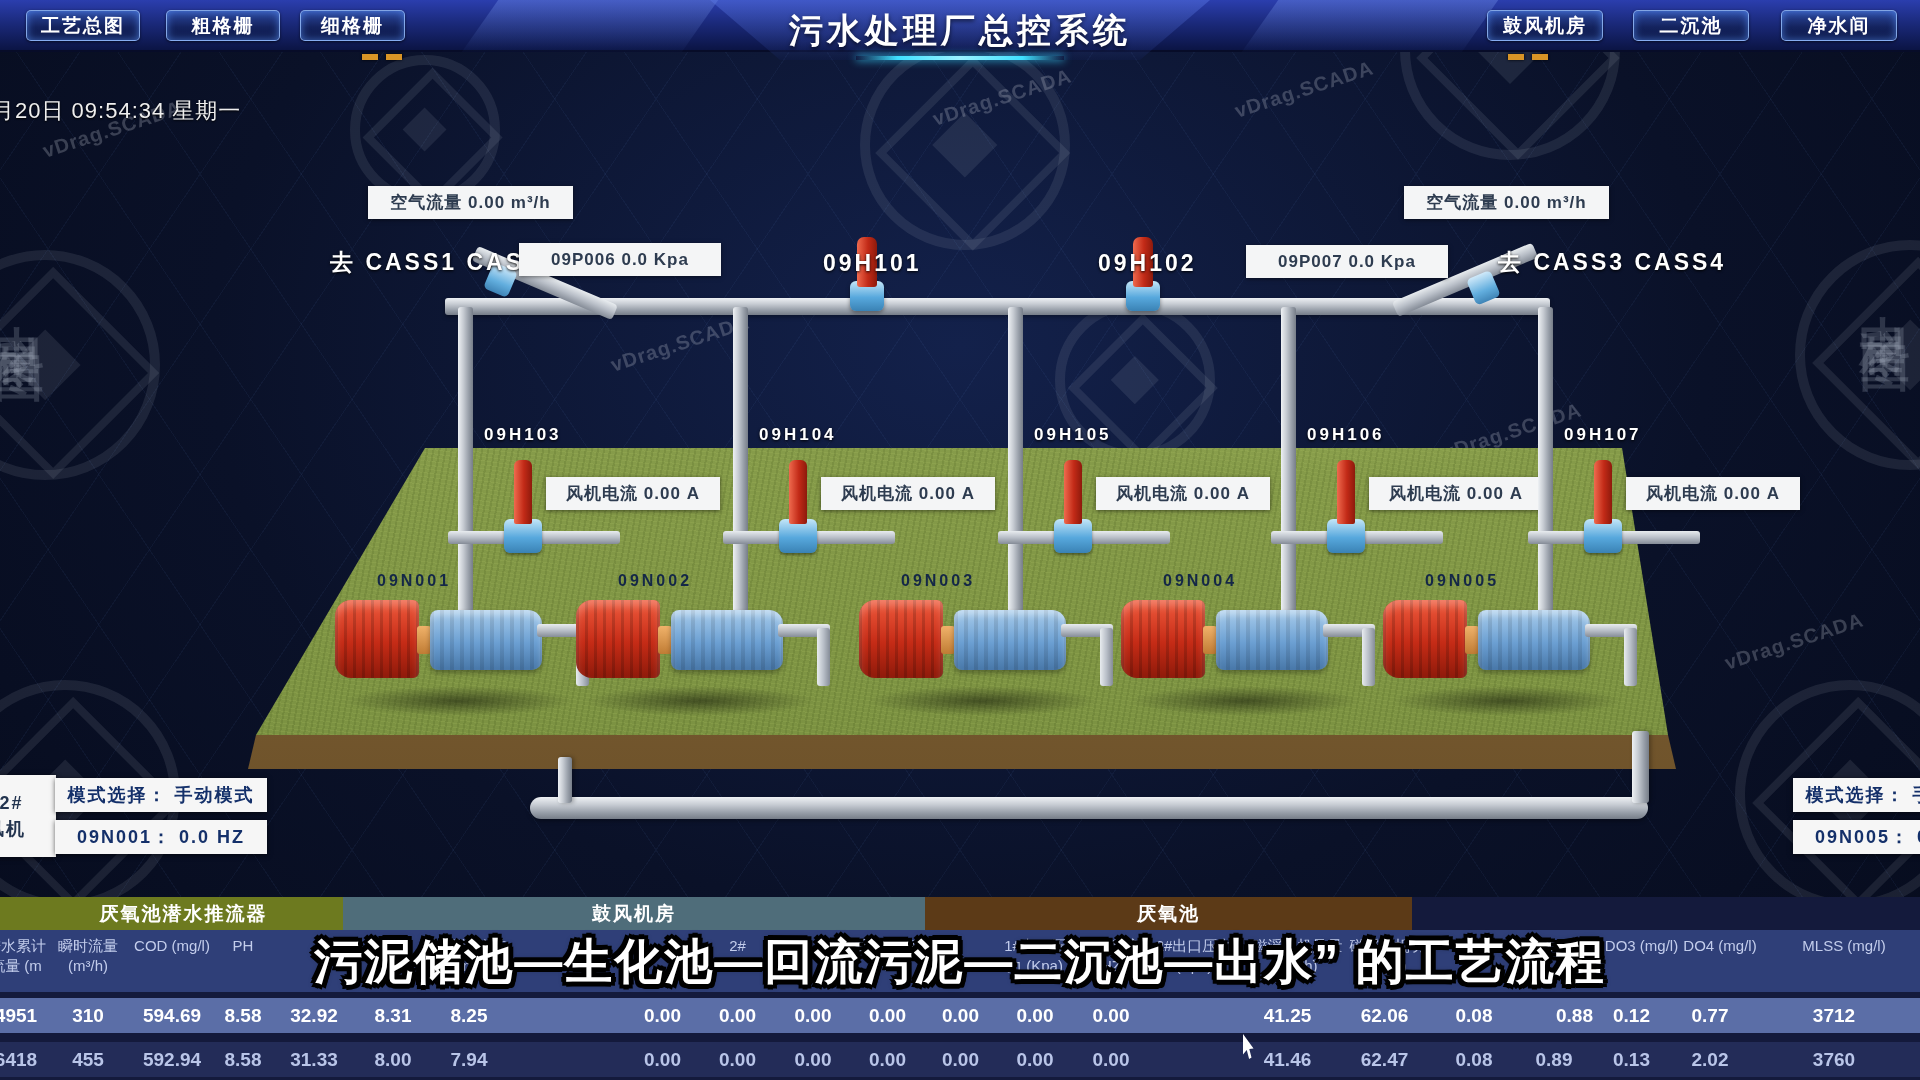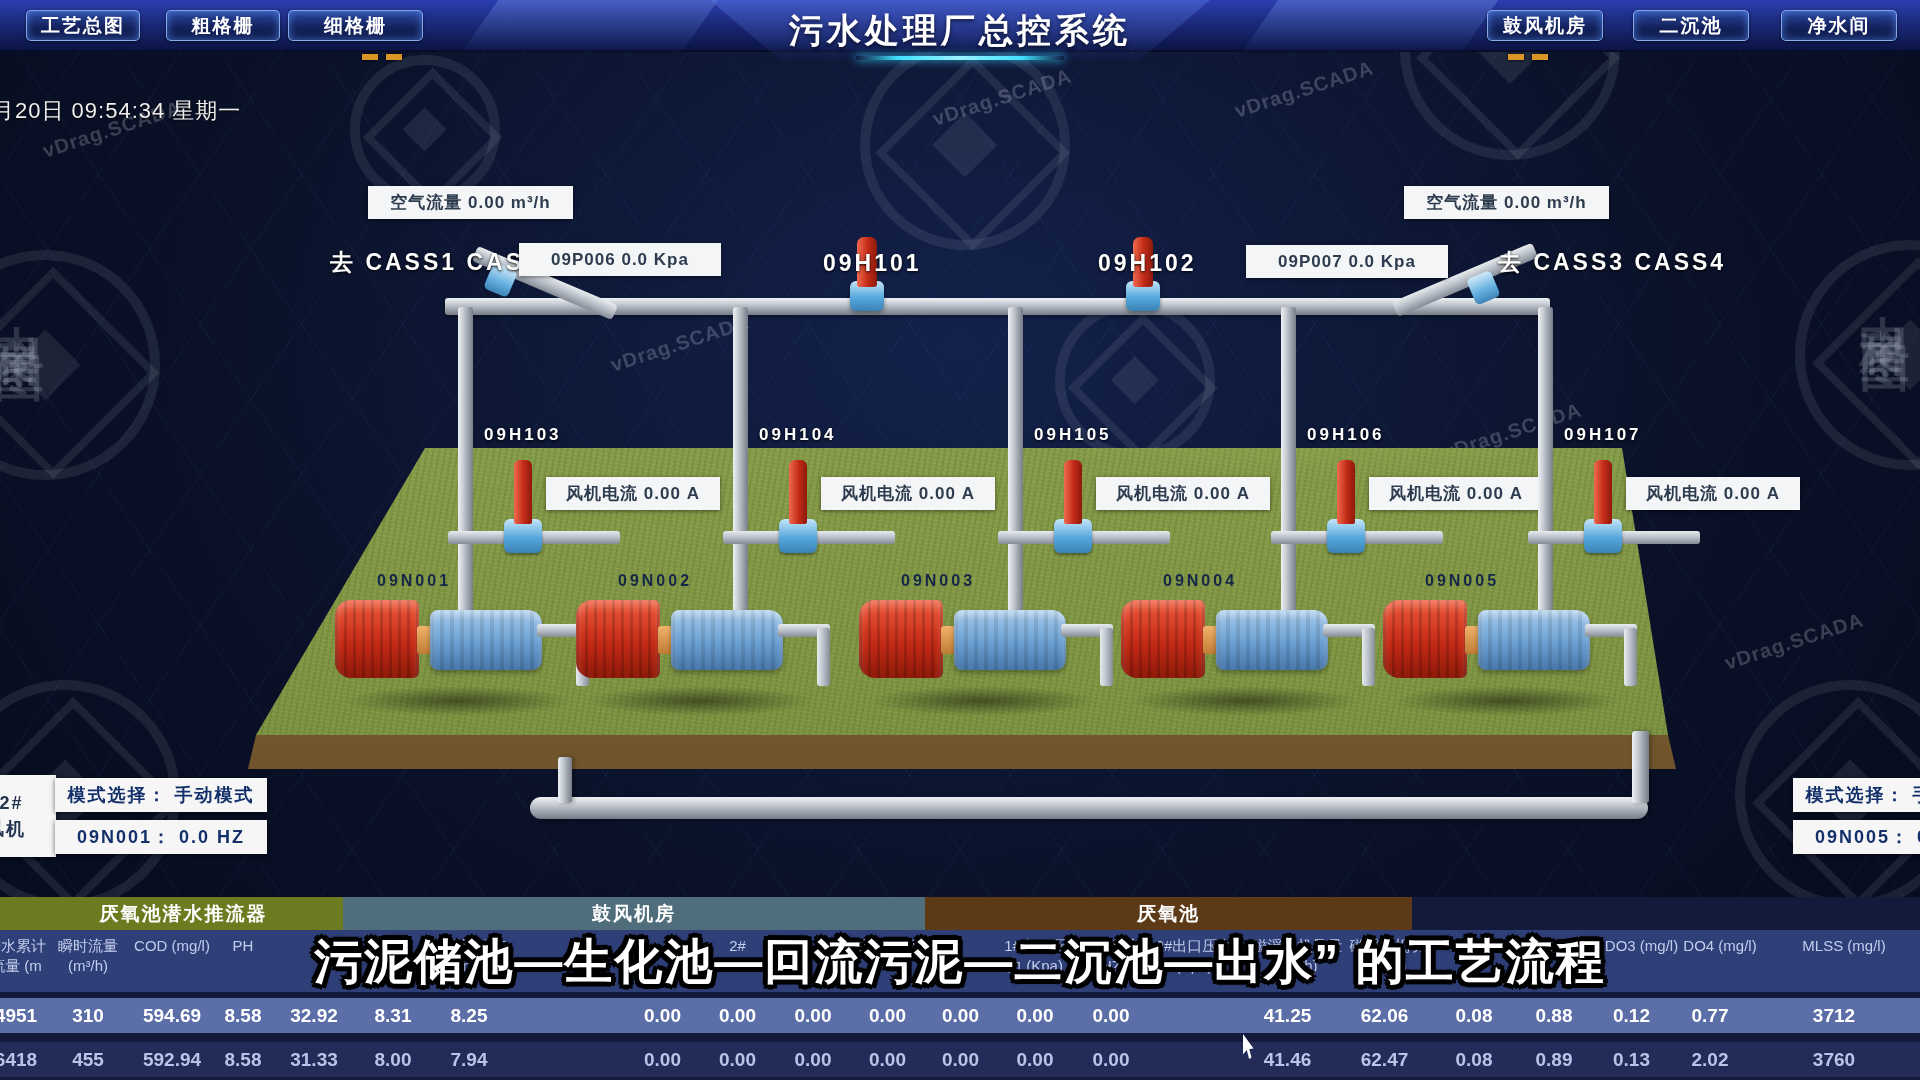--- a/index.html
+++ b/index.html
@@ -312,21 +312,21 @@
   </div>
   <div id="emblem"></div>
   <div id="emblem-glow"></div>
   <div class="tb-dash" style="left:362px"></div>
   <div class="tb-dash" style="left:386px"></div>
   <div class="tb-dash" style="left:1508px"></div>
   <div class="tb-dash" style="left:1532px"></div>
   <div id="page-title">污水处理厂总控系统</div>
   <div class="navbtn" style="left:26px;width:114px">工艺总图</div>
   <div class="navbtn" style="left:166px;width:114px">粗格栅</div>
-  <div class="navbtn" style="left:288px;width:135px">细格栅</div>
+  <div class="navbtn" style="left:300px;width:105px">细格栅</div>
   <div class="navbtn" style="left:1487px;width:116px">鼓风机房</div>
   <div class="navbtn" style="left:1633px;width:116px">二沉池</div>
   <div class="navbtn" style="left:1781px;width:116px">净水间</div>
   <div id="datetime">月20日  09:54:34  星期一</div>
 
   <div id="datatable">
     <div id="tsections">
         <div class="tsec" style="width: 343px; background: rgb(109, 122, 31); padding-left: 24px;">厌氧池潜水推流器</div>
         <div class="tsec" style="width: 582px; background: rgb(79, 109, 122);">鼓风机房</div>
         <div class="tsec" style="width: 487px; background: rgb(92, 58, 23);">厌氧池</div>
@@ -369,21 +369,21 @@
         <div class="tcell" style="width: 75px; margin-left: 0px;">0.00</div>
         <div class="tcell" style="width: 76px; margin-left: 0px;">0.00</div>
         <div class="tcell" style="width: 73px; margin-left: 0px;">0.00</div>
         <div class="tcell" style="width: 73px; margin-left: 0px;">0.00</div>
         <div class="tcell" style="width: 76px; margin-left: 0px;">0.00</div>
         <div class="tcell" style="width: 76px; margin-left: 0px;">0.00</div>
         <div class="tcell" style="width: 90px; margin-left: 0px;"></div>
         <div class="tcell" style="width: 97px; margin-left: 0px;">41.25</div>
         <div class="tcell" style="width: 97px; margin-left: 0px;">62.06</div>
         <div class="tcell" style="width: 82px; margin-left: 0px;">0.08</div>
-        <div class="tcell" style="width: 78px; margin-left: 0px;">0.88</div>
+        <div class="tcell" style="width: 78px; margin-left: 0px; text-align: right;">0.88</div>
         <div class="tcell" style="width: 77px; margin-left: 0px;">0.12</div>
         <div class="tcell" style="width: 80px; margin-left: 0px;">0.77</div>
         <div class="tcell" style="width: 168px; margin-left: 0px;">3712</div>
       </div>
     <div class="trow r2" id="trow1">
         <div class="tcell" style="width: 60px; margin-left: -14px;">6418</div>
         <div class="tcell" style="width: 84px; margin-left: 0px;">455</div>
         <div class="tcell" style="width: 84px; margin-left: 0px;">592.94</div>
         <div class="tcell" style="width: 58px; margin-left: 0px;">8.58</div>
         <div class="tcell" style="width: 84px; margin-left: 0px;">31.33</div>

